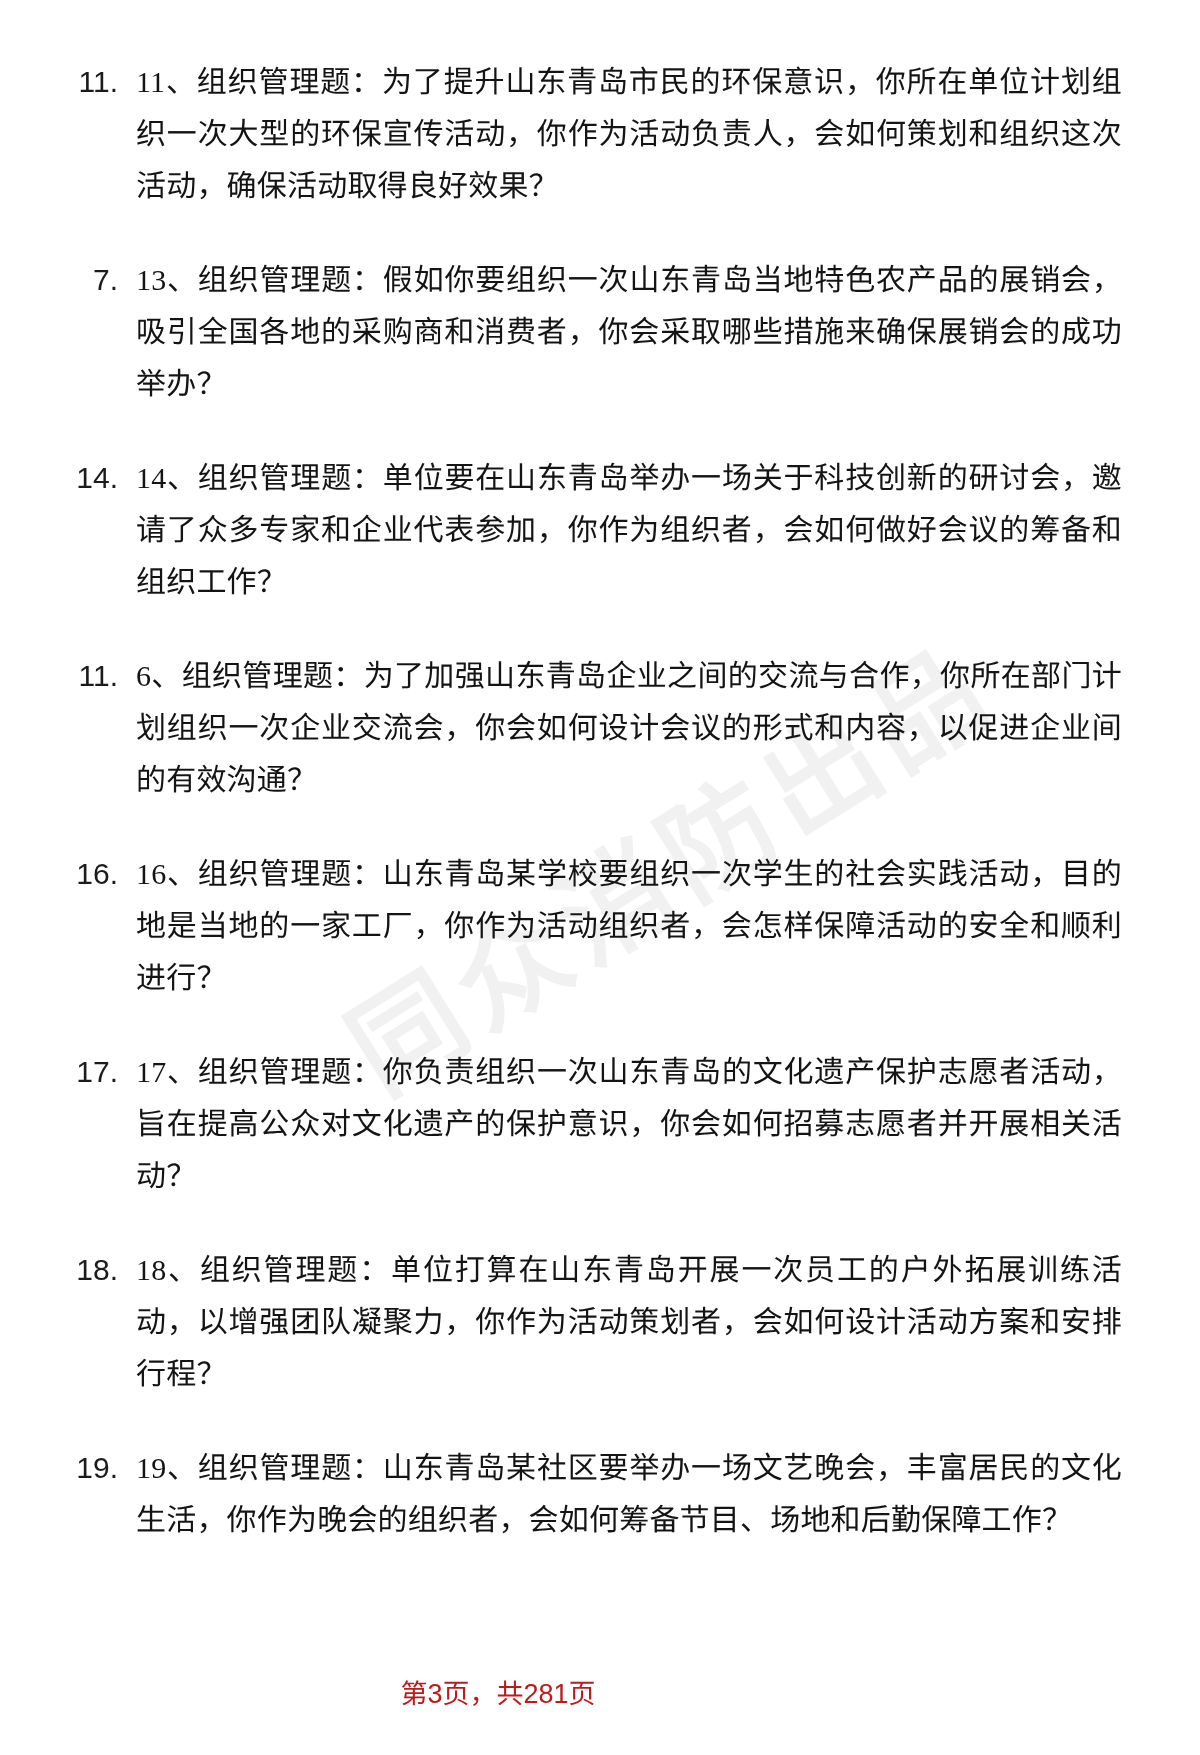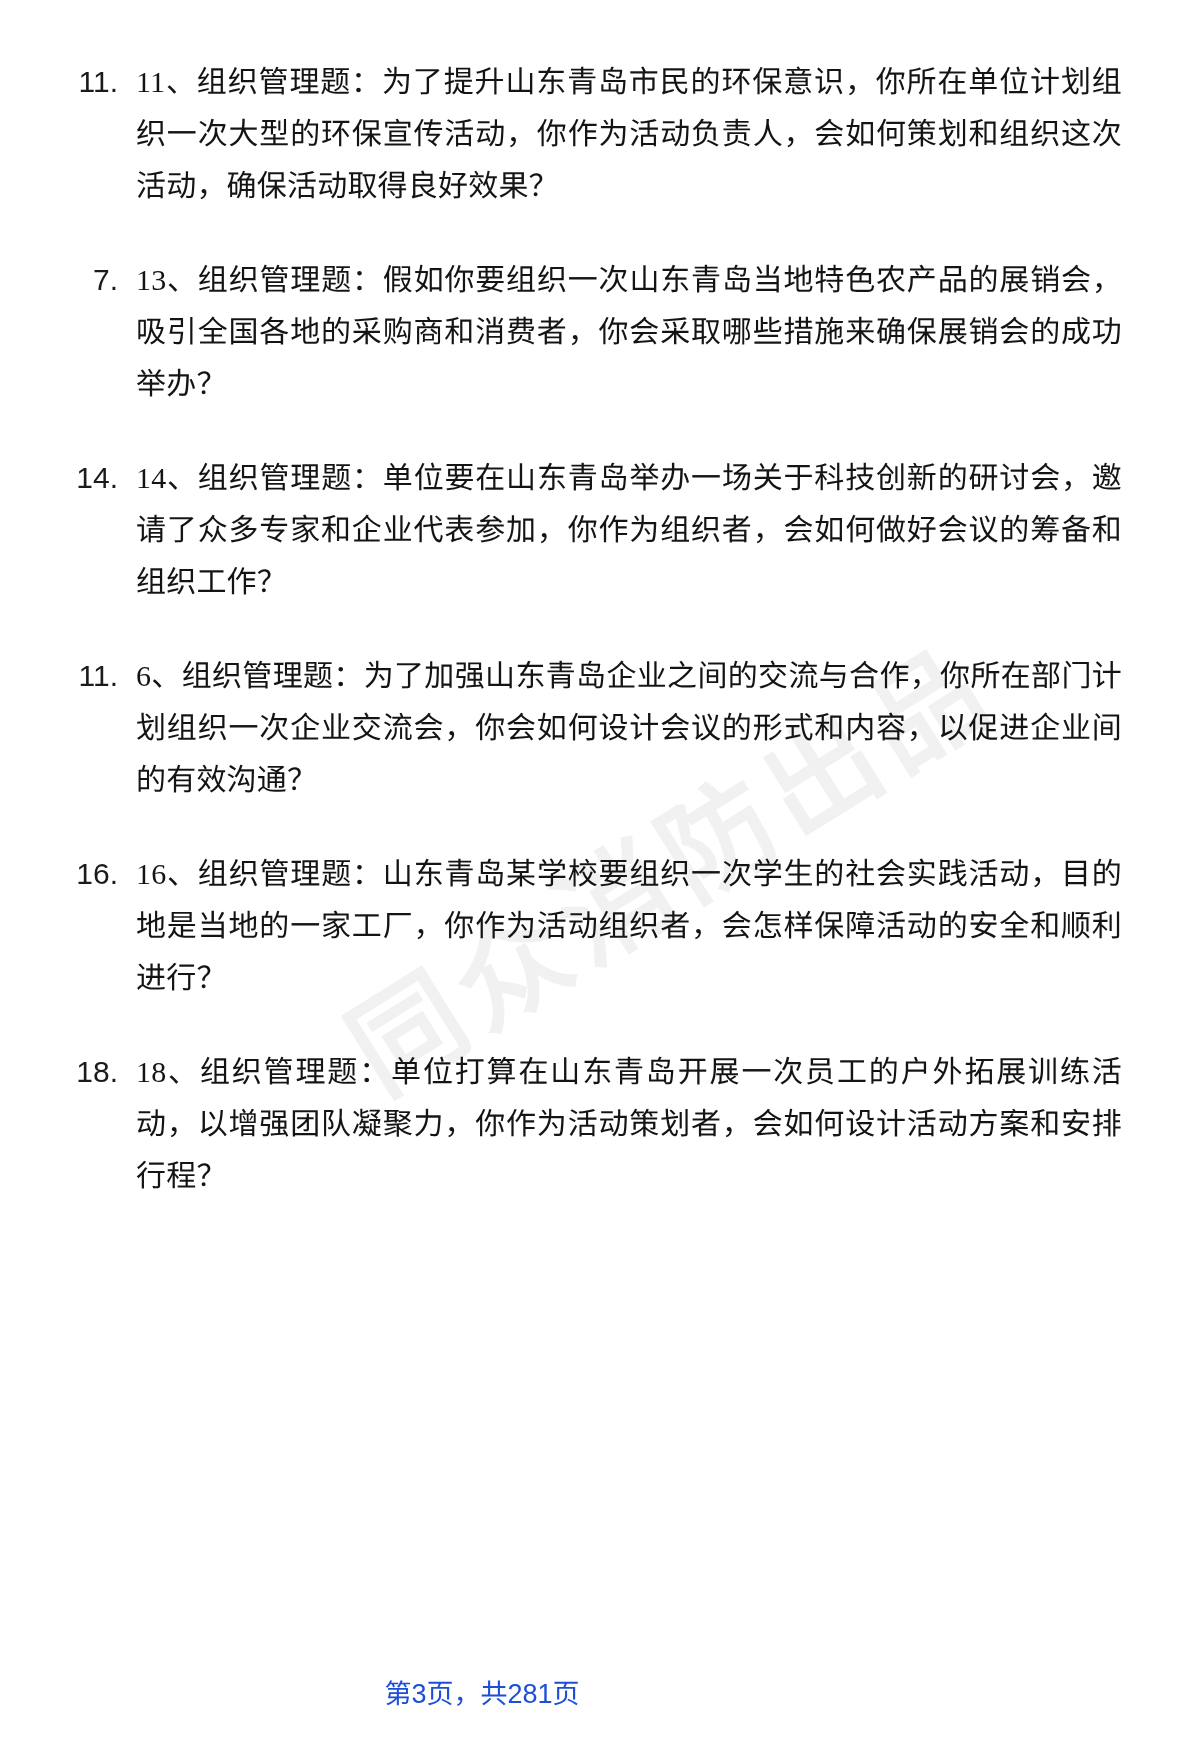--- a/index.html
+++ b/index.html
@@ -71,26 +71,26 @@
     font-size: 30px;
     line-height: 52px;
     color: #141414;
     text-align: justify;
     text-justify: inter-ideograph;
     letter-spacing: 0.2px;
     font-family: Liberation Serif, serif;
   }
   .footer {
     position: absolute;
-    left: 0;
+    left: 16px;
     bottom: 44px;
     width: 964px;
     text-align: center;
     font-size: 27px;
-    color: #1d4ed8;
+    color: #b91c1c;
     z-index: 10;
     font-family: "Liberation Sans", "DejaVu Sans", sans-serif;
   }
 </style>
 </head>
 <body>
 
 <div class="page">
 
   <div class="watermark">
@@ -118,24 +118,32 @@
     <li class="qitem">
       <div class="qnum">11.</div>
       <div class="qbody">6、组织管理题：为了加强山东青岛企业之间的交流与合作，你所在部门计划组织一次企业交流会，你会如何设计会议的形式和内容，以促进企业间的有效沟通？</div>
     </li>
 
     <li class="qitem">
       <div class="qnum">16.</div>
       <div class="qbody">16、组织管理题：山东青岛某学校要组织一次学生的社会实践活动，目的地是当地的一家工厂，你作为活动组织者，会怎样保障活动的安全和顺利进行？</div>
     </li>
 
+    <li class="qitem">
+      <div class="qnum">17.</div>
+      <div class="qbody">17、组织管理题：你负责组织一次山东青岛的文化遗产保护志愿者活动，旨在提高公众对文化遗产的保护意识，你会如何招募志愿者并开展相关活动？</div>
+    </li>
 
     <li class="qitem">
       <div class="qnum">18.</div>
       <div class="qbody">18、组织管理题：单位打算在山东青岛开展一次员工的户外拓展训练活动，以增强团队凝聚力，你作为活动策划者，会如何设计活动方案和安排行程？</div>
     </li>
 
+    <li class="qitem">
+      <div class="qnum">19.</div>
+      <div class="qbody">19、组织管理题：山东青岛某社区要举办一场文艺晚会，丰富居民的文化生活，你作为晚会的组织者，会如何筹备节目、场地和后勤保障工作？</div>
+    </li>
 
   </ol>
 
   <div class="footer">第3页，共281页</div>
 
 </div>
 
 </body></html>

